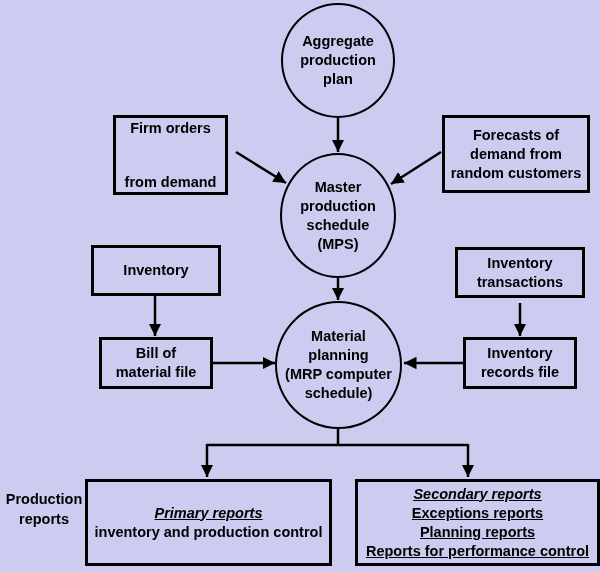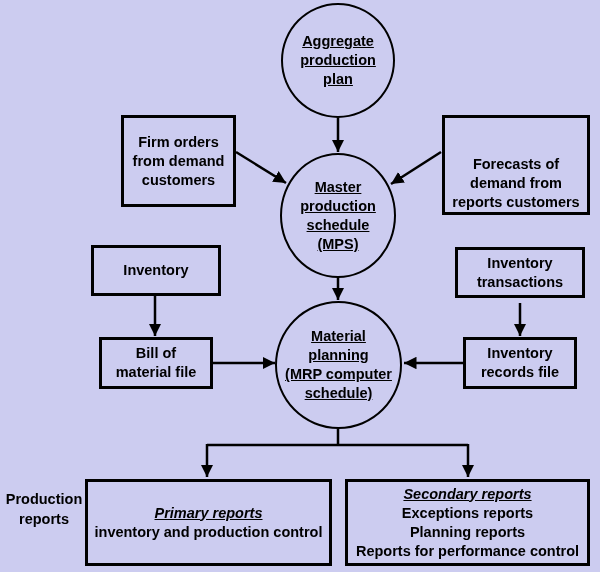--- a/index.html
+++ b/index.html
@@ -7,21 +7,21 @@
     width: 600px; height: 572px; background: #CCCCF0;
     position: relative; overflow: hidden;
     font-family: "Liberation Sans", sans-serif; font-weight: bold; color: #000;
   }
   svg#links { position: absolute; left: 0; top: 0; }
   .node {
     position: absolute; box-sizing: border-box; border: 3px solid #000;
     display: flex; flex-direction: column; align-items: center; justify-content: center;
     text-align: center; font-size: 14.5px; line-height: 19px;
   }
-  .circle { border-radius: 50%; border-width: 2.5px; text-decoration: underline; }
+  .circle { border-radius: 50%; border-width: 2.5px; }
   .node span { display: block; white-space: nowrap; }
   .heading { font-style: italic; text-decoration: underline; }
   .side-label {
     position: absolute; left: 0; top: 489px; width: 88px; text-align: center;
     font-size: 14.5px; line-height: 20px;
   }
   .side-label span { display: block; }
 </style>
 </head>
 <body style="background: rgb(204, 204, 240);">
@@ -59,30 +59,29 @@
     <span>(MPS)</span>
   </div>
 
 <div class="node circle" style="left:275px; top:301px; width:127px; height:128px;text-align:right;">
     <span>Material</span>
     <span>planning</span>
     <span>(MRP computer</span>
     <span>schedule)</span>
   </div>
 
-<div class="node" style="left:121px; top:115px; width:115px; height:92px;">
+<div class="node" style="left:113px; top:115px; width:115px; height:80px;gap:35px;">
     <span>Firm orders</span>
     <span>from demand</span>
-    <span>customers</span>
   </div>
 
-<div class="node" style="left:442px; top:115px; width:148px; height:100px;justify-content:flex-end;">
+<div class="node" style="left:442px; top:115px; width:148px; height:78px;">
     <span>Forecasts of</span>
     <span>demand from</span>
-    <span>reports customers</span>
+    <span>random customers</span>
   </div>
 
 <div class="node" style="left:91px; top:245px; width:130px; height:51px;">
     <span>Inventory</span>
   </div>
 
 <div class="node" style="left:99px; top:337px; width:114px; height:52px;">
     <span>Bill of</span>
     <span>material file</span>
   </div>
@@ -95,21 +94,21 @@
 <div class="node" style="left:463px; top:337px; width:114px; height:52px;">
     <span>Inventory</span>
     <span>records file</span>
   </div>
 
 <div class="node" style="left:85px; top:479px; width:247px; height:87px;">
     <span class="heading">Primary reports</span>
     <span>inventory and production control</span>
   </div>
 
-<div class="node" style="left:345px; top:479px; width:245px; height:87px;">
+<div class="node" style="left:355px; top:479px; width:245px; height:87px;text-decoration:underline;">
     <span class="heading">Secondary reports</span>
     <span>Exceptions reports</span>
     <span>Planning reports</span>
     <span>Reports for performance control</span>
   </div>
 
 <div class="side-label">
     <span>Production</span>
     <span>reports</span>
   </div>

